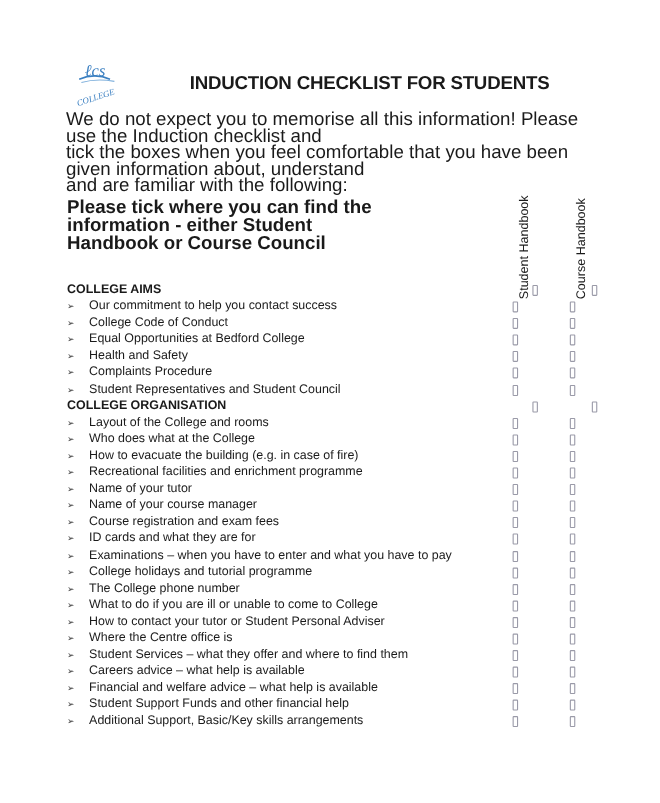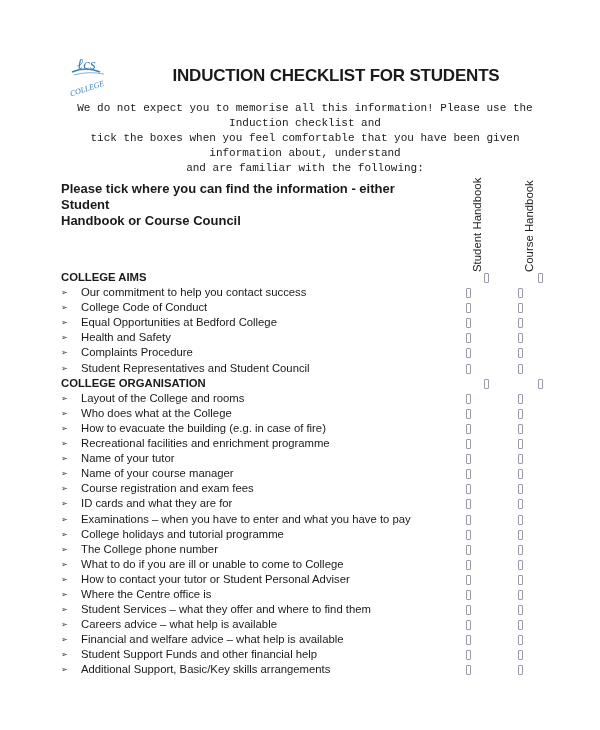--- a/index.html
+++ b/index.html
@@ -1,31 +1,31 @@
 <!DOCTYPE html>
 <html><head>
 <meta charset="utf-8">
 <style>
   html, body { margin:0; padding:0; background:#ffffff; }
   body { width:600px; height:730px; position:relative; overflow:hidden;
          font-family:"Liberation Sans", sans-serif; color:#1a1a1a; }
   .logo { position:absolute; left:60px; top:38px; width:60px; height:44px;margin-top:16px; }
   .title { position:absolute; left:0; width:672px; top:66px; text-align:center;
            font-size:17px; font-weight:bold; letter-spacing:-0.2px; }
-  .intro { position:absolute; left:60px; width:490px; top:101px; text-align:center;
-           font-size:11px; line-height:15px;font-family:Liberation Mono, monospace; }
-  .instr { position:absolute; left:61px; top:181px; width:360px; font-size:13px;
+  .intro { position:absolute; left:60px; width:490px; top:101px; text-align:left;
+           font-size:17px; line-height:15px; }
+  .instr { position:absolute; left:61px; top:181px; width:360px; font-size:17px;
            font-weight:bold; line-height:16px; }
   .colhead { position:absolute; top:168px; height:104px; width:16px; }
   .colhead span { position:absolute; left:50%; bottom:0; transform-origin:left bottom;
            transform:rotate(-90deg) translate(0, 0); white-space:nowrap; font-size:11.4px;
            display:block; }
   .col1 { left:475px; }
   .col2 { left:527px; }
-  .rows { position:absolute; left:61px; top:270px; width:500px; }
+  .rows { position:absolute; left:61px; top:256px; width:500px; }
   .row { position:relative; height:15.1px; font-size:11.3px; line-height:15px; }
   .row.sec { font-weight:bold; }
   .bullet { position:absolute; left:0; top:0; font-size:8px; color:#333; }
   .lbl { position:absolute; left:20px; top:0; white-space:nowrap; }
   .sec .lbl { left:0; }
   .box { position:absolute; top:3px; width:3px; height:8px; border:1px solid #9a9aa8; border-radius:1px; }
   .item .b1 { left:405px; }
   .item .b2 { left:457px; }
   .sec .b1 { left:423px; }
   .sec .b2 { left:477px; }

